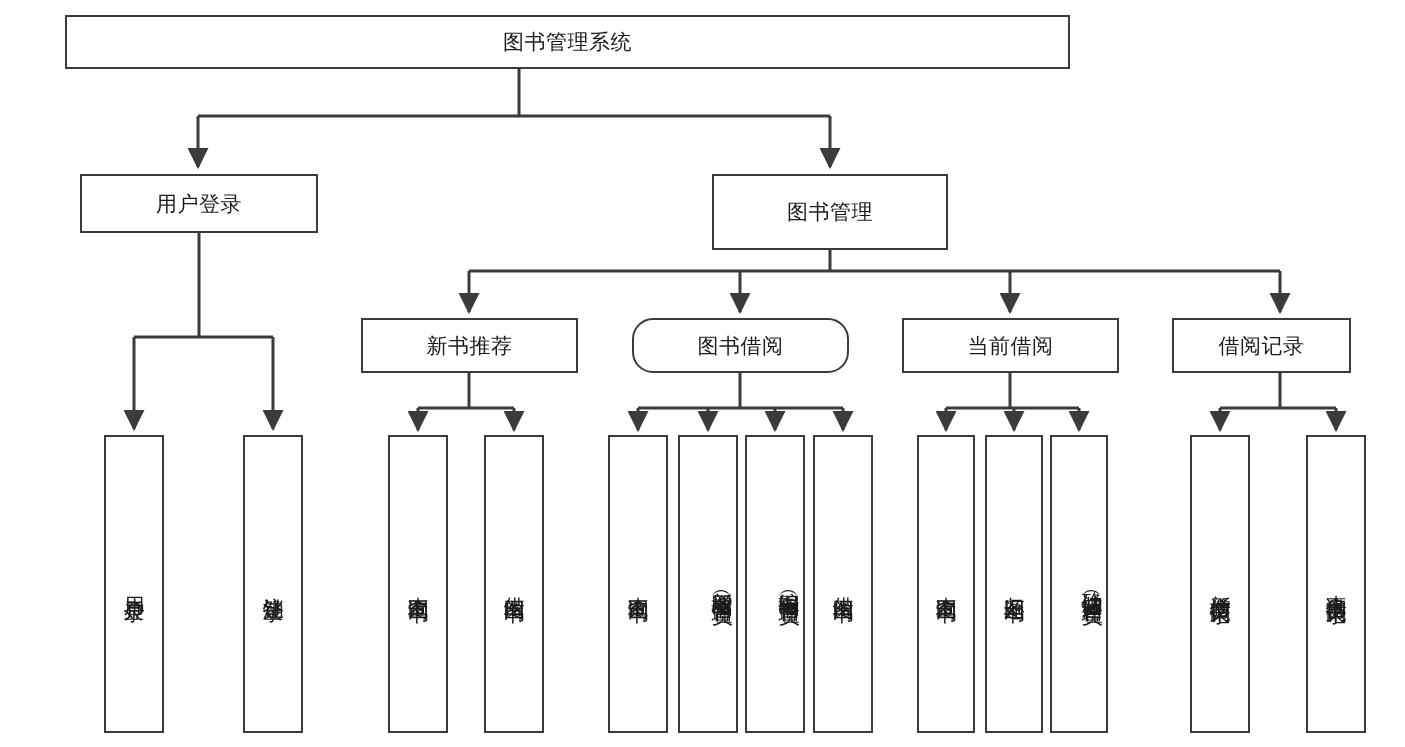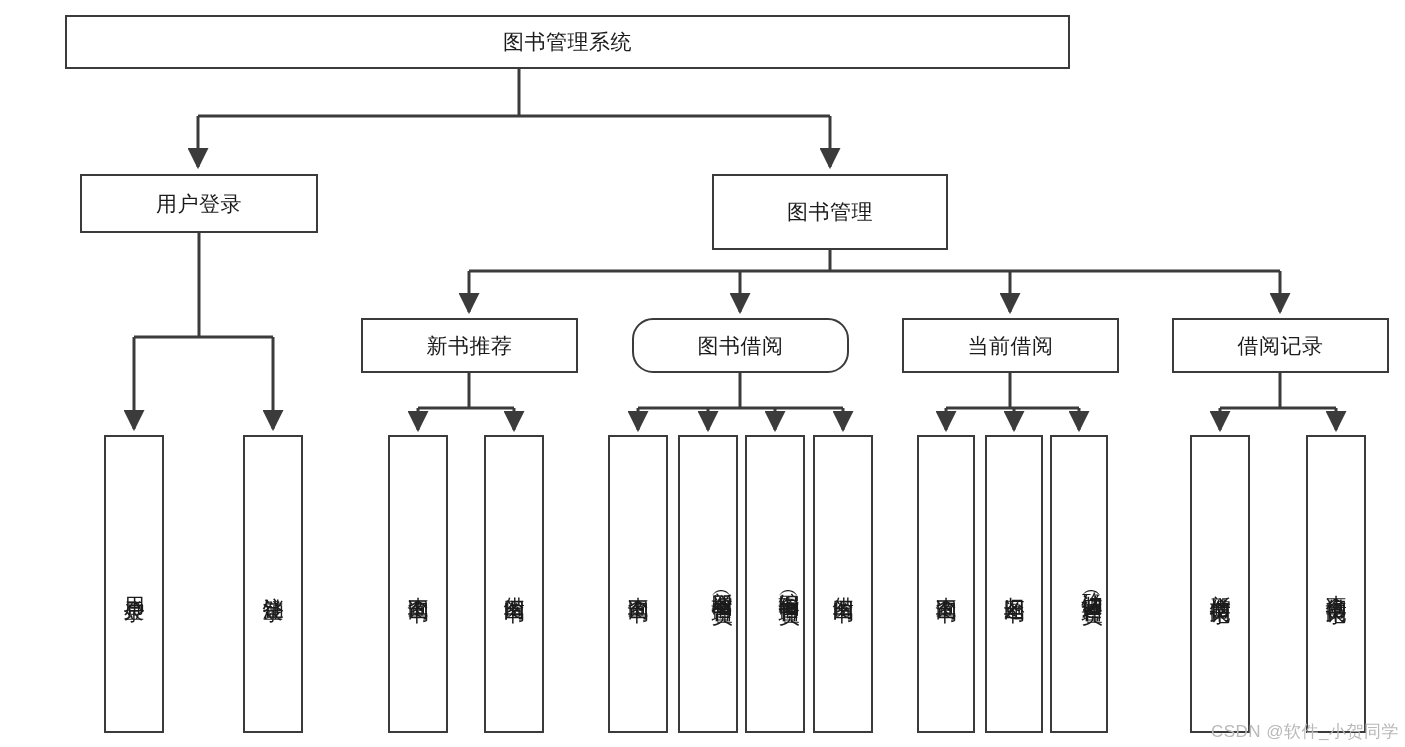--- a/index.html
+++ b/index.html
@@ -134,21 +134,21 @@
       </div>
       <div class="node horiz" style="left: 361px; top: 318px; width: 217px; height: 55px;">
         <span class="node-label">新书推荐</span>
       </div>
       <div class="node horiz" style="left: 632px; top: 318px; width: 217px; height: 55px; border-radius: 21px;">
         <span class="node-label">图书借阅</span>
       </div>
       <div class="node horiz" style="left: 902px; top: 318px; width: 217px; height: 55px;">
         <span class="node-label">当前借阅</span>
       </div>
-      <div class="node horiz" style="left: 1172px; top: 318px; width: 217px; height: 55px;">
+      <div class="node horiz" style="left: 1172px; top: 318px; width: 179px; height: 55px;">
         <span class="node-label">借阅记录</span>
       </div>
       <div class="node vert centered" style="left: 104px; top: 435px; width: 60px; height: 298px;">
         <span class="node-label">用户登录</span>
       </div>
       <div class="node vert centered" style="left: 243px; top: 435px; width: 60px; height: 298px;">
         <span class="node-label">注销登录</span>
       </div>
       <div class="node vert centered" style="left: 388px; top: 435px; width: 60px; height: 298px;">
         <span class="node-label">查询图书</span>
@@ -178,14 +178,13 @@
         <span class="node-label">确认归还（管理员）</span>
       </div>
       <div class="node vert centered" style="left: 1190px; top: 435px; width: 60px; height: 298px;">
         <span class="node-label">新增借阅记录</span>
       </div>
       <div class="node vert centered" style="left: 1306px; top: 435px; width: 60px; height: 298px;">
         <span class="node-label">查询借阅记录</span>
       </div>
     </div>
 
-  <div id="watermark">CSDN @软件_小贺同学</div>
 </div>
 
 </body></html>

